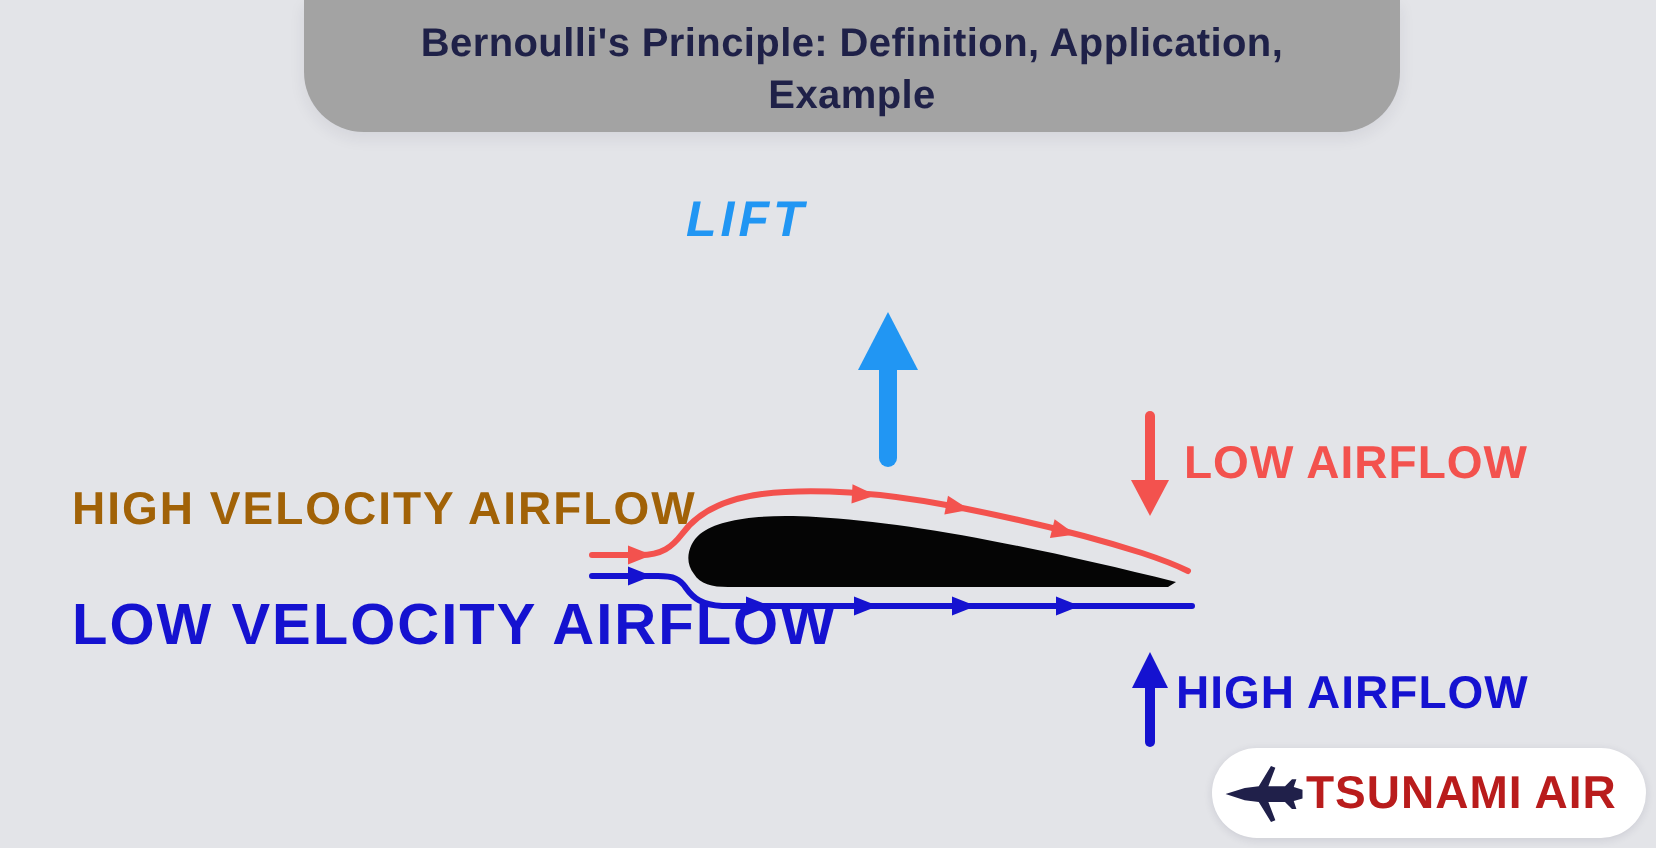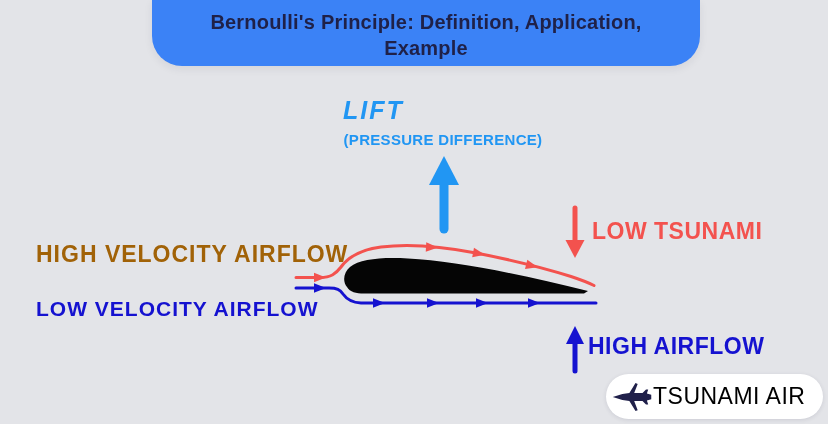--- a/index.html
+++ b/index.html
@@ -10,21 +10,21 @@
     overflow: hidden;
   }
   .stage {
     position: relative;
     width: 828px; height: 424px;
     background: #E3E4E8;
   }
   .title-box {
     position: absolute;
     left: 152px; top: 0; width: 548px; height: 66px;
-    background: #3b82f6;
+    background: #a3a3a3;
     border-radius: 0 0 30px 30px;
     box-shadow: 0 3px 8px rgba(40,40,70,0.08);
   }
   .title-box h1 {
     margin: 0; padding-top: 9px;
     font-size: 20px; line-height: 1.32;
     font-weight: bold; text-align: center;
     color: #1F2148;
     white-space: pre-line;
     letter-spacing: 0.2px;
@@ -36,34 +36,34 @@
   .label { position: absolute; font-weight: bold; white-space: nowrap; }
   .lift-label {
     left: 343px; top: 96px; width: 200px; 
     font-size: 25px; color: #2196F3; letter-spacing: 2px; font-style: italic;
   }
   .lift-sub {
     left: 318px; top: 131px; width: 250px; text-align: center;
     font-size: 15px; color: #2196F3; letter-spacing: 0.3px;
   }
   .hv-label { left: 36px; top: 241px; font-size: 23px; color: #a16207; letter-spacing: 1px; }
-  .lv-label { left: 36px; top: 297px; font-size: 21px; color: #1512D0; letter-spacing: 1px; }
+  .lv-label { left: 36px; top: 297px; font-size: 29px; color: #1512D0; letter-spacing: 1px; }
   .lp-label { left: 592px; top: 218px; font-size: 23px; color: #F3524E; letter-spacing: 0.5px; }
   .hp-label { left: 588px; top: 333px; font-size: 23px; color: #1512D0; letter-spacing: 0.5px; }
   .logo-pill {
     position: absolute;
     left: 606px; top: 374px; width: 217px; height: 45px;
     background: #FFFFFF; border-radius: 23px;
     display: flex; align-items: center;
     padding-left: 5px; box-sizing: border-box;
     box-shadow: 0 1px 4px rgba(40,40,70,0.12);
   }
   .jet-icon { width: 42px; height: 42px; flex: 0 0 auto; }
   .brand {
-    font-size: 23px; font-weight: normal; color: #000000;
+    font-size: 23px; font-weight: bold; color: #b91c1c;
     letter-spacing: 0.5px; white-space: nowrap;
   }
 </style>
 </head>
 <body>
 
 <div class="stage">
 
   <div class="title-box">
     <h1>Bernoulli's Principle: Definition, Application,
@@ -132,24 +132,23 @@
       <polygon points="575,258 565.5,240 584.5,240" fill="#F3524E"></polygon>
     </g>
 
     <g>
       <line x1="575" y1="371" x2="575" y2="342" stroke="#1512D0" stroke-width="5" stroke-linecap="round"></line>
       <polygon points="575,326 566,344 584,344" fill="#1512D0"></polygon>
     </g>
   </svg>
 
   <div class="label lift-label">LIFT</div>
-  <div class="label lift-sub">(PRESSURE DIFFERENCE)</div>
   <div class="label hv-label">HIGH VELOCITY AIRFLOW</div>
   <div class="label lv-label">LOW VELOCITY AIRFLOW</div>
-  <div class="label lp-label">LOW TSUNAMI</div>
+  <div class="label lp-label">LOW AIRFLOW</div>
   <div class="label hp-label">HIGH AIRFLOW</div>
 
   <div class="logo-pill">
     <svg class="jet-icon" viewBox="0 0 48 48">
       <path fill="#20204A" d="M2 24
            L13 20.5 L21 19.5
            L28 8 L30.5 9 L26.5 19.5
            L36 19.5 L40 15.5 L42.5 15.5 L41 20
            L46 21.5 L46 26.5 L41 28
            L42.5 32.5 L40 32.5 L36 28.5

